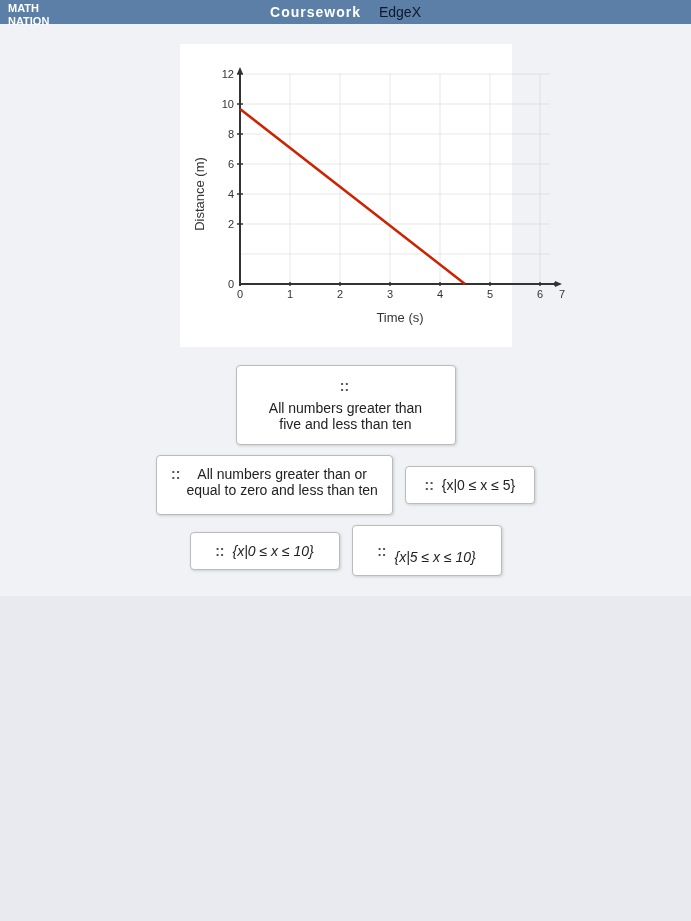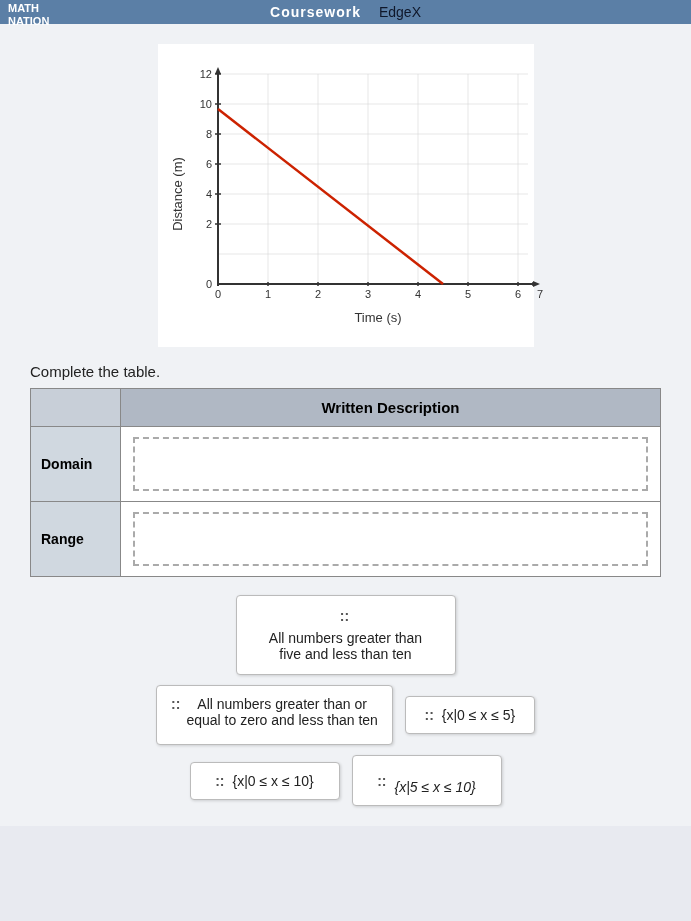--- a/index.html
+++ b/index.html
@@ -51,21 +51,21 @@
     
     .main-content {
       background: #f0f2f5;
       padding: 10px 30px 20px 30px;
     }
 
     
     .graph-container {
       background: white;
       margin: 10px auto;
-      width: 376px;
+      width: 332px;
       padding: 10px 10px 10px 10px;
     }
 
     
     .table-section {
       margin: 16px 0 10px 0;
     }
     .table-section .instruction {
       font-size: 15px;
       color: #222;
@@ -231,45 +231,20 @@
       <text x="372" y="244" text-anchor="middle" font-size="11" fill="#333">7</text>
       <line x1="365" y1="228" x2="365" y2="232" stroke="#333" stroke-width="1.5"></line>
 
       <line x1="50" y1="55" x2="275" y2="230" stroke="#cc2200" stroke-width="2.5"></line>
 
       <text x="210" y="268" text-anchor="middle" font-size="13" fill="#333">Time (s)</text>
       <text x="14" y="140" text-anchor="middle" font-size="13" fill="#333" transform="rotate(-90, 14, 140)">Distance (m)</text>
     </svg>
   </div>
 
-  <div class="table-section">
-    <p class="instruction">Complete the table.</p>
-    <table class="complete-table">
-      <thead>
-        <tr>
-          <th style="width:90px; background:#c8cfd8;"></th>
-          <th>Written Description</th>
-        </tr>
-      </thead>
-      <tbody>
-        <tr>
-          <td class="row-label">Domain</td>
-          <td class="content-cell">
-            <div class="dashed-area"></div>
-          </td>
-        </tr>
-        <tr>
-          <td class="row-label">Range</td>
-          <td class="content-cell">
-            <div class="dashed-area"></div>
-          </td>
-        </tr>
-      </tbody>
-    </table>
-  </div>
 
   <div class="drag-tiles-section">
 
     <div class="tile-row">
       <div class="drag-tile tile-tall" style="min-width:220px; justify-content:center; flex-direction:column; text-align:center; padding: 12px 20px;">
         <span class="double-colon">::</span>
         <span>All numbers greater than<br>five and less than ten</span>
       </div>
     </div>
 
@@ -282,21 +257,21 @@
       </div>
       <div class="drag-tile" style="min-width: 130px; justify-content:center;">
         <span class="double-colon">::</span>
         <span style="">{x|0 ≤ x ≤ 5}</span>
       </div>
     </div>
 
     <div class="tile-row">
       <div class="drag-tile" style="min-width:150px; justify-content:center;">
         <span class="double-colon">::</span>
-        <span style="">{x|0 ≤ x ≤ 10}</span>
+        <span style="font-style:italic;">{x|0 ≤ x ≤ 10}</span>
       </div>
       <div class="drag-tile" style="min-width:150px; justify-content:center;">
         <span class="double-colon">::</span>
         <span style="font-style:italic;margin-top:13px;">{x|5 ≤ x ≤ 10}</span>
       </div>
     </div>
   </div>
 
 </div>
 

